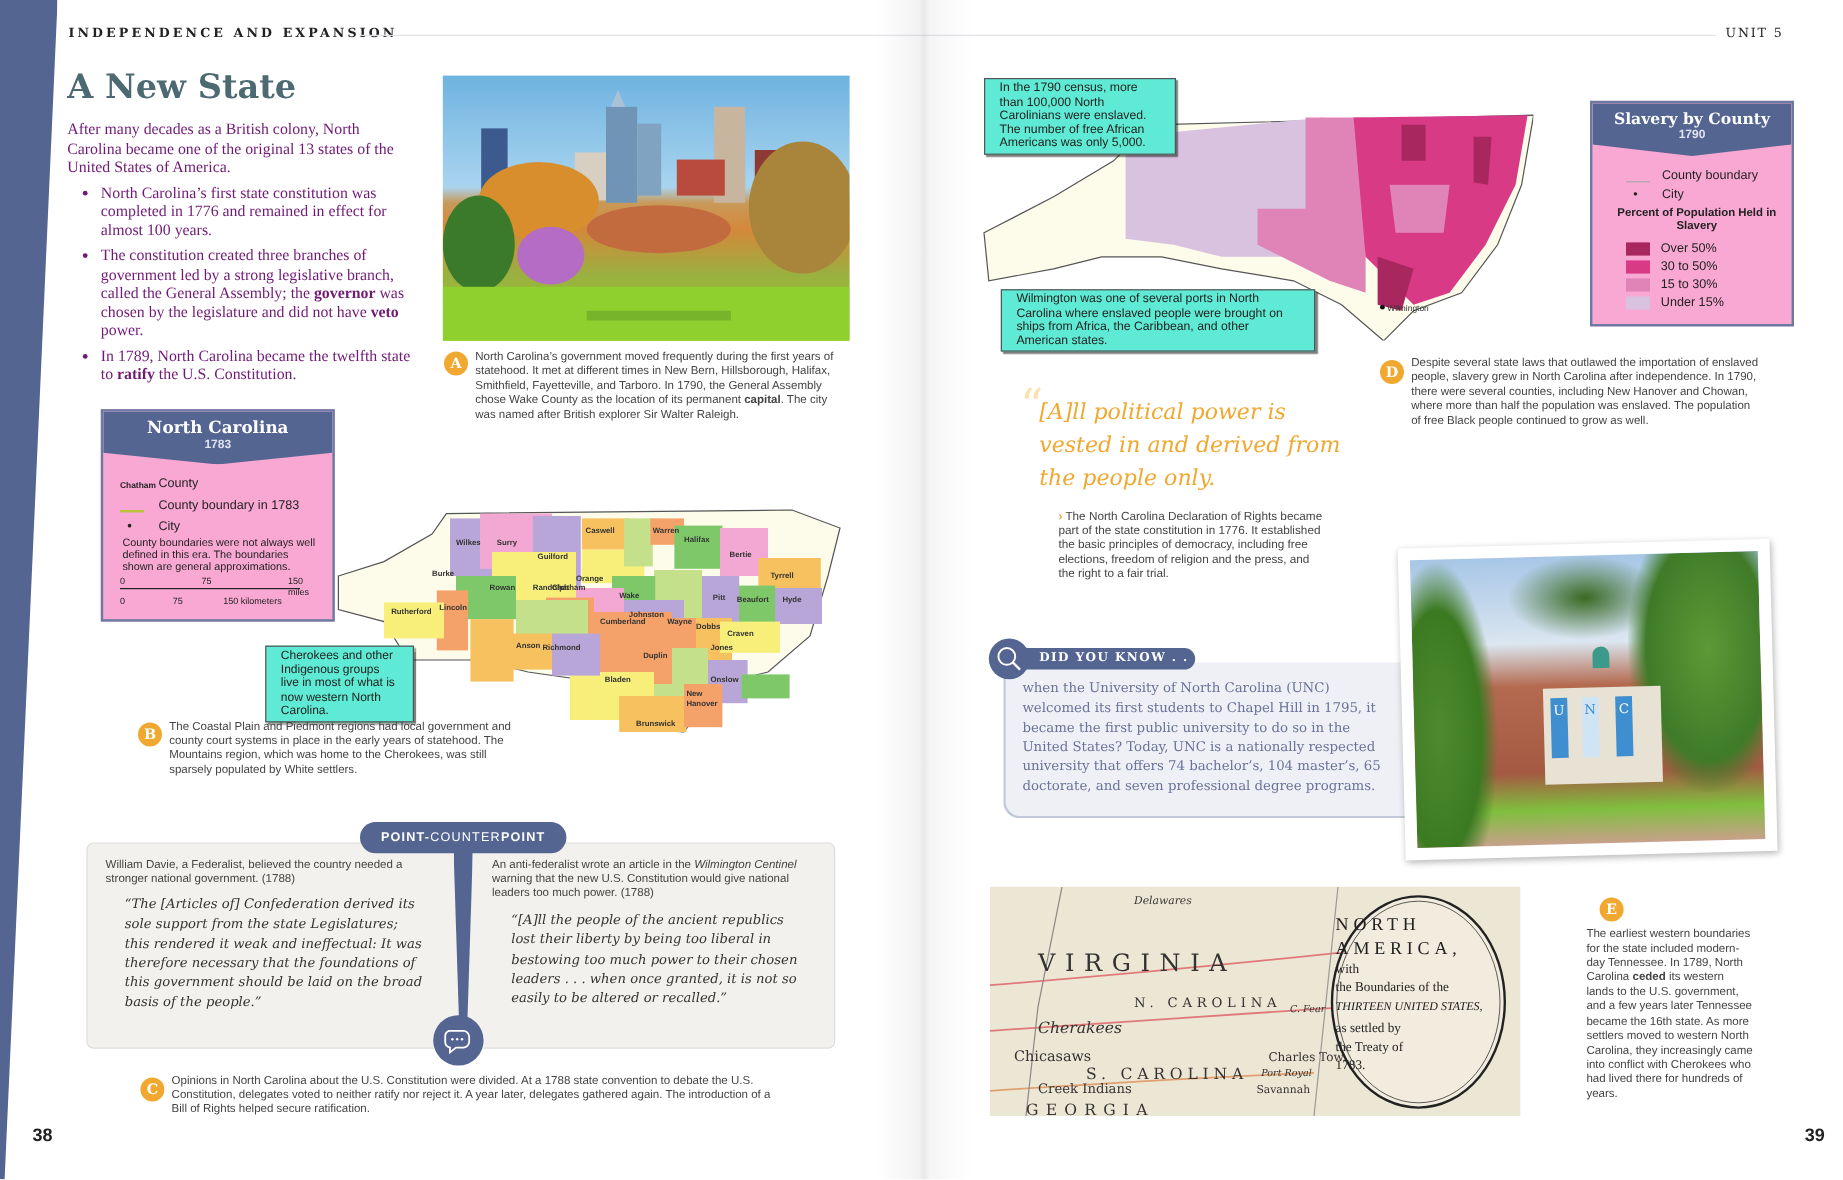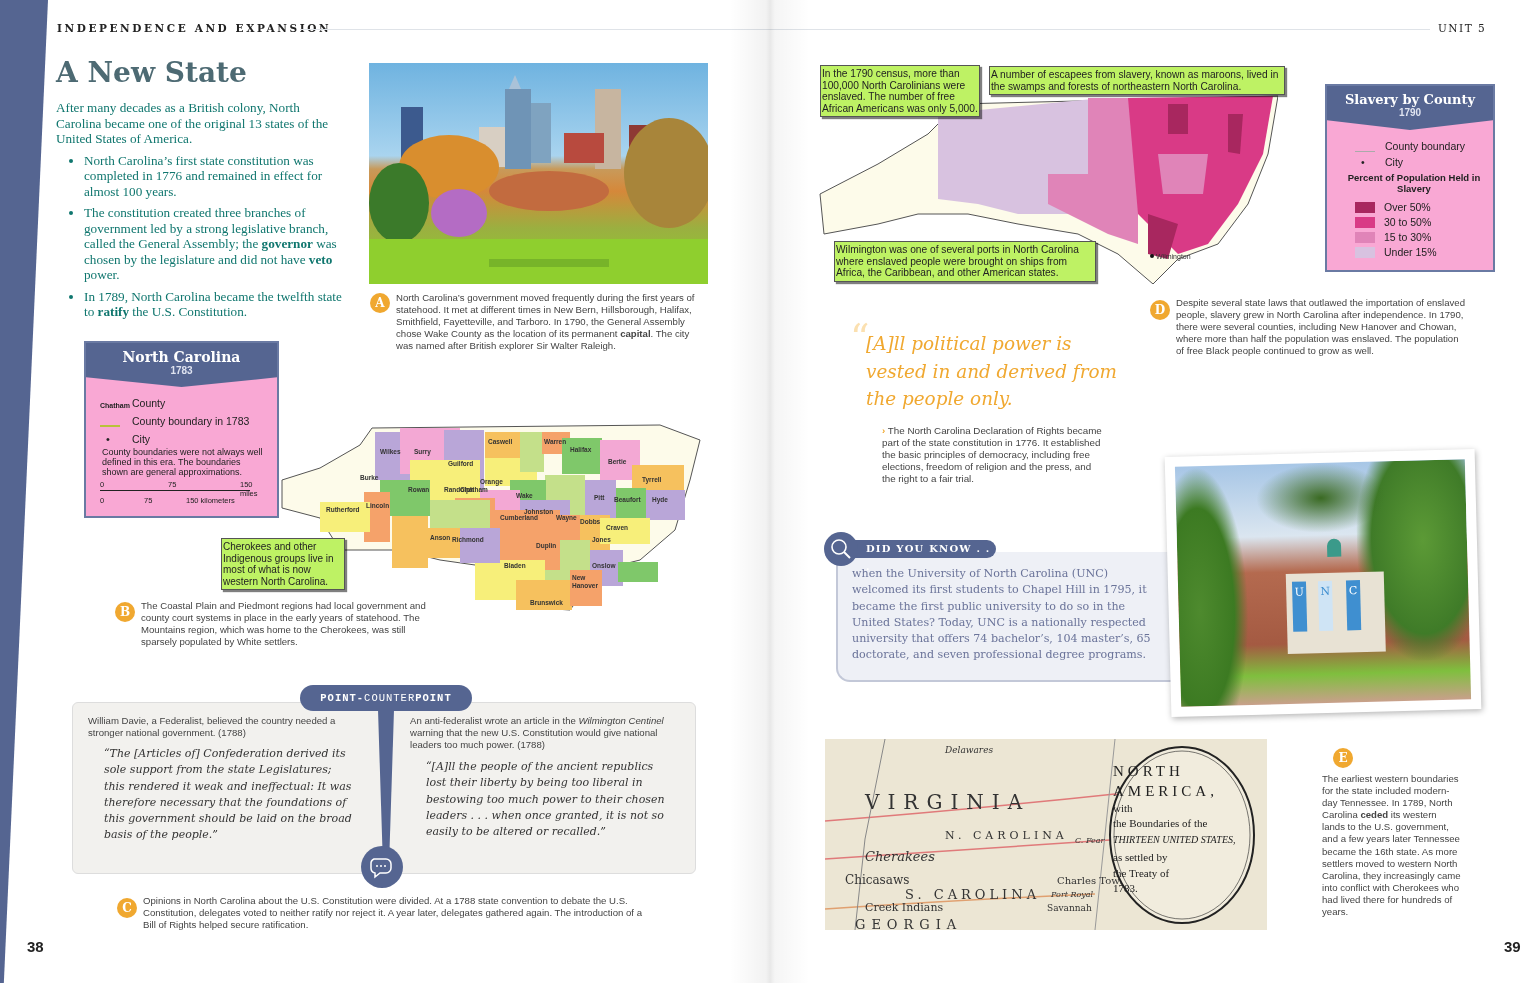--- a/index.html
+++ b/index.html
@@ -5,33 +5,33 @@
 *{box-sizing:border-box;margin:0;padding:0}
 html,body{width:1536px;height:983px;overflow:hidden;background:#fff;font-family:"Liberation Sans",sans-serif;color:#333}
 .spread{position:relative;width:1536px;height:983px;background:#fff}
 .page-l{position:absolute;left:0;top:0;width:768px;height:983px;background:#fff}
 .page-r{position:absolute;left:768px;top:0;width:768px;height:983px;background:#fff}
 .gutter{position:absolute;left:730px;top:0;width:80px;height:983px;background:linear-gradient(90deg,rgba(0,0,0,0) 0%,rgba(0,0,0,.05) 45%,rgba(0,0,0,.09) 50%,rgba(0,0,0,.04) 56%,rgba(0,0,0,0) 100%);pointer-events:none}
 .stripe{position:absolute;left:0;top:0;width:48px;height:983px;background:#556591;clip-path:polygon(0 0,100% 0,8% 100%,0 100%)}
 .unit-head{position:absolute;top:22px;font-family:"DejaVu Serif",serif;font-weight:bold;font-size:10.5px;letter-spacing:2.6px;color:#222}
 .rule{position:absolute;top:29px;height:1px;background:#dfe3e8}
 .title{position:absolute;left:56px;top:56px;font-family:"DejaVu Serif",serif;font-size:28px;color:#4d6a73}
-.intro{position:absolute;left:56px;top:100px;width:290px;font-family:"Liberation Serif",serif;font-size:13.2px;line-height:15.5px;color:#0f766e}
+.intro{position:absolute;left:56px;top:100px;width:290px;font-family:"Liberation Serif",serif;font-size:13.2px;line-height:15.5px;color:#701a75}
 .intro ul{margin-top:6px;padding-left:28px}
 .intro li{margin-bottom:6px}
 .photo{position:absolute;overflow:hidden}
 .badge{position:absolute;width:20px;height:20px;border-radius:50%;background:#f0a830;color:#fff;font-family:"DejaVu Serif",serif;font-weight:bold;font-size:12px;text-align:center;line-height:20px}
 .cap{position:absolute;font-size:9.6px;line-height:12.1px;color:#444}
 .legend{position:absolute;background:#f9a8d4;border:2px solid #6a7aa3}
 .legend-head{background:#556591;color:#fff;text-align:center;font-family:"DejaVu Serif",serif;font-weight:bold;clip-path:polygon(0 0,100% 0,100% 78%,50% 100%,0 78%)}
 .legend-head .yr{font-family:"Liberation Sans",sans-serif;font-size:10px;color:#dfe3f0;font-weight:bold;display:block}
 .lg-row{display:flex;align-items:flex-end;font-size:10.5px;color:#222;height:18px}
-.callout{position:absolute;background:#bef264;border:1px solid #555;box-shadow:2px 2px 1px rgba(0,0,0,.5);font-size:10.2px;line-height:11.6px;color:#222;padding:2px 1px}
+.callout{position:absolute;background:#5eead4;border:1px solid #555;box-shadow:2px 2px 1px rgba(0,0,0,.5);font-size:10.2px;line-height:11.6px;color:#222;padding:2px 12px}
 .pcp{position:absolute;left:72px;top:702px;width:624px;height:172px;background:#f2f1ee;border:1px solid #ddd;border-radius:6px}
-.pcp-tab{position:absolute;left:300px;top:685px;width:172px;height:26px;background:#556591;border-radius:13px;color:#fff;font-family:Liberation Mono, monospace;font-size:10.5px;letter-spacing:1px;text-align:center;line-height:26px}
+.pcp-tab{position:absolute;left:300px;top:685px;width:172px;height:26px;background:#556591;border-radius:13px;color:#fff;font-family:Liberation Sans, sans-serif;font-size:10.5px;letter-spacing:1px;text-align:center;line-height:26px}
 .pcp-stem{position:absolute;left:378px;top:710px;width:16px;height:150px;background:#556591;clip-path:polygon(0 0,100% 0,70% 100%,30% 100%)}
 .pcp-bubble{position:absolute;left:361px;top:846px;width:42px;height:42px;border-radius:50%;background:#556591}
 .pcp-lead{position:absolute;font-size:9.6px;line-height:12.2px;color:#444}
 .pcp-quote{position:absolute;font-family:"DejaVu Serif",serif;font-style:italic;font-size:11px;line-height:16.3px;color:#333}
 .folio{position:absolute;top:938px;font-weight:bold;font-size:15px;color:#222}
 .bigquote{position:absolute;left:866px;top:330px;width:270px;font-family:"DejaVu Serif",serif;font-style:italic;font-size:18.4px;line-height:27.5px;color:#f0a830}
 .qmark{position:absolute;left:850px;top:318px;font-family:"DejaVu Serif",serif;font-size:38px;color:#fbe0b0;line-height:40px}
 .dyk{position:absolute;left:836px;top:552px;width:336px;height:130px;background:#eef0f6;border:2px solid #c3c8d8;border-top:none;border-right:none;border-radius:0 0 0 14px}
 .dyk-tab{position:absolute;left:836px;top:540px;width:160px;height:18px;background:#556591;border-radius:9px;color:#fff;font-family:"DejaVu Serif",serif;font-weight:bold;font-size:10px;letter-spacing:1.2px;line-height:18px;padding-left:30px}
 .dyk-icon{position:absolute;left:824px;top:532px;width:34px;height:34px;border-radius:50%;background:#556591}
@@ -227,21 +227,20 @@
         <path d="M310,4 L455,2 L445,60 L420,110 L390,150 L360,160 L340,140 L320,120 Z" fill="#d93a86"></path>
         <path d="M350,10 L370,10 L370,40 L350,40 Z" fill="#a8275f"></path>
         <path d="M330,120 L360,130 L350,165 L330,160 Z" fill="#a8275f"></path>
         <path d="M410,20 L425,20 L422,60 L410,58 Z" fill="#a8275f"></path>
         <path d="M340,60 L390,60 L385,100 L345,100 Z" fill="#e084b8"></path>
         <circle cx="334" cy="162" r="2" fill="#111"></circle>
         <text x="338" y="165" font-size="7" fill="#333" font-family="Liberation Sans,sans-serif">Wilmington</text>
       </svg>
     </div>
     <div class="callout" style="left:52px;top:65px;width:160px">In the 1790 census, more than 100,000 North Carolinians were enslaved. The number of free African Americans was only 5,000.</div>
-    <div class="callout" style="left:221px;top:66px;width:296px">A number of escapees from slavery, known as maroons, lived in the swamps and forests of northeastern North Carolina.</div>
     <div class="callout" style="left:66px;top:241px;width:262px">Wilmington was one of several ports in North Carolina where enslaved people were brought on ships from Africa, the Caribbean, and other American states.</div>
 
     <div class="legend" style="left:557px;top:84px;width:170px;height:188px">
       <div class="legend-head" style="height:44px;padding-top:6px;font-size:13px">
         <span>Slavery by County</span>
         <span class="yr">1790</span>
       </div>
       <div style="padding:6px 10px 0 28px">
         <div class="lg-row" style="height:16px">
             <span style="width:20px;height:1px;background:#aaa;margin-right:10px"></span>

